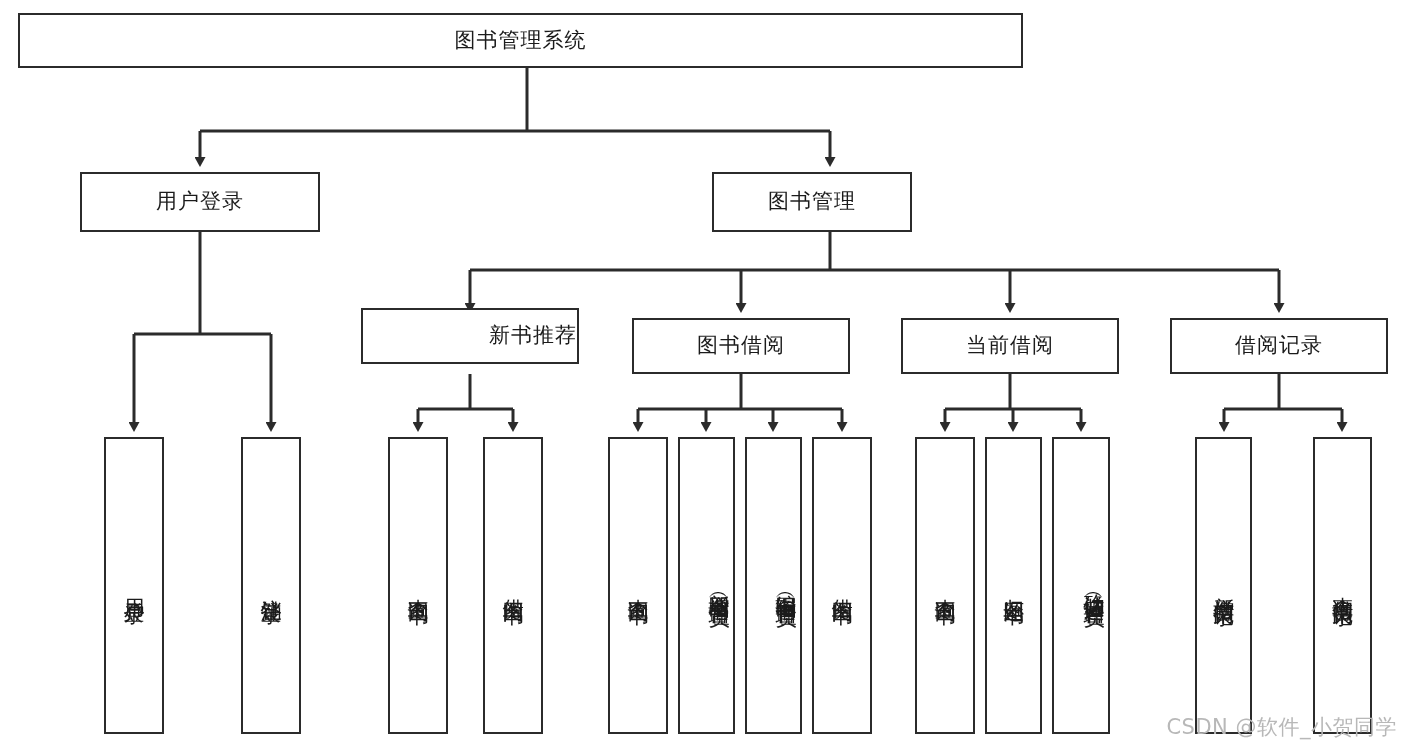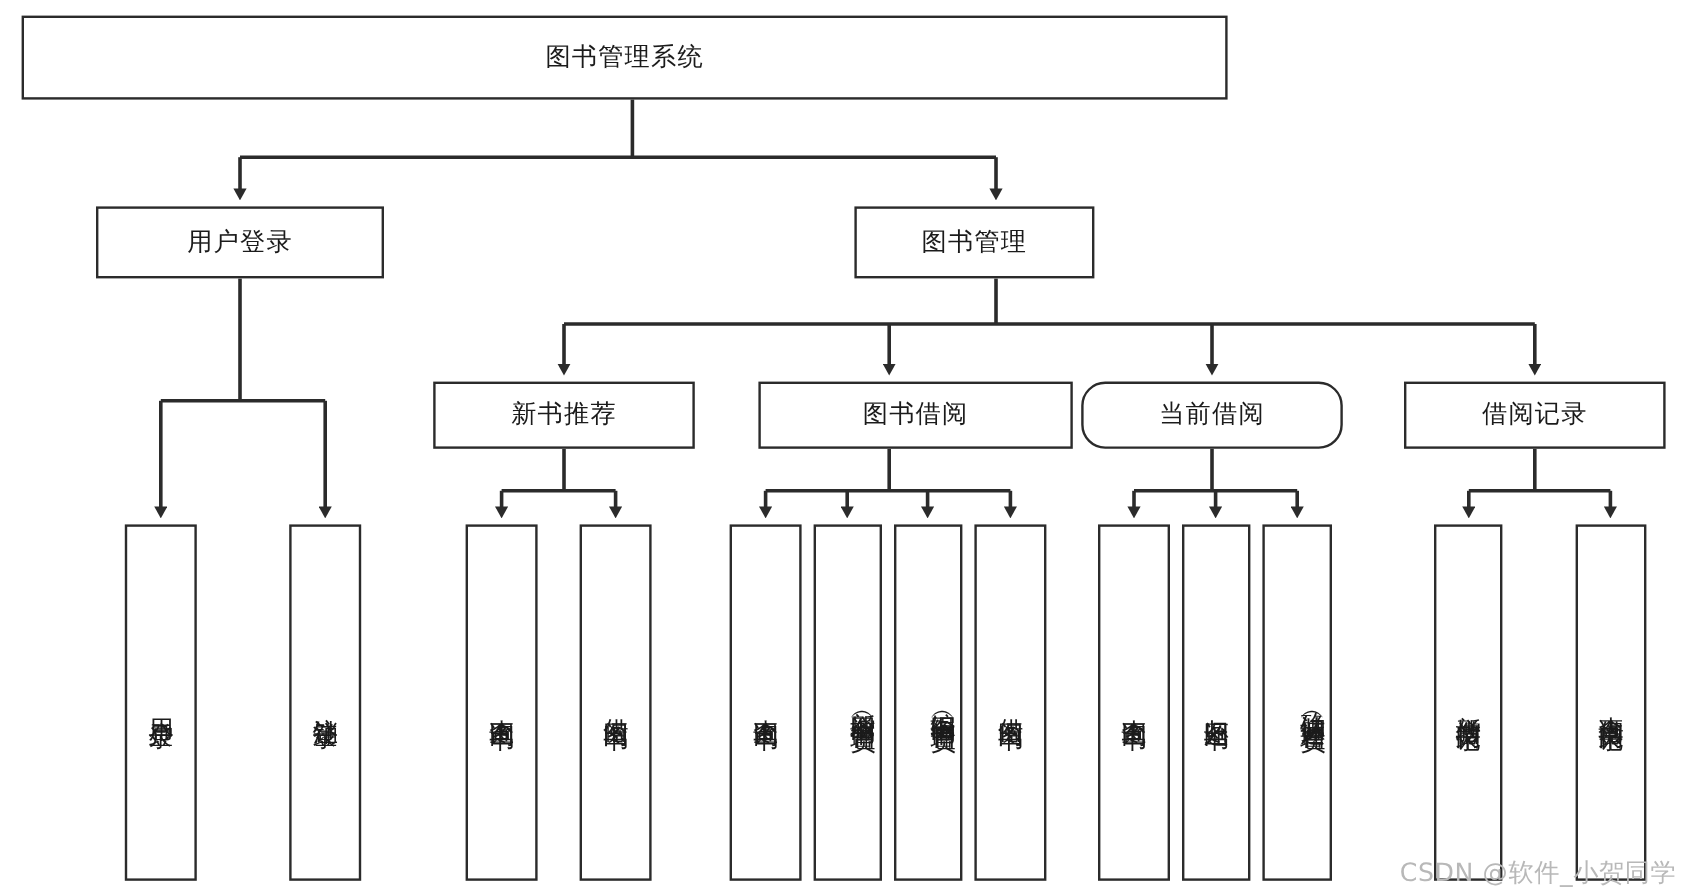--- a/index.html
+++ b/index.html
@@ -112,38 +112,38 @@
       <path d="M1013,409 L1013,423" marker-end="url(#arrow)"></path>
       <path d="M1081,409 L1081,423" marker-end="url(#arrow)"></path>
 
       <path d="M1279,374 L1279,409"></path>
       <path d="M1224,409 L1342,409"></path>
       <path d="M1224,409 L1224,423" marker-end="url(#arrow)"></path>
       <path d="M1342,409 L1342,423" marker-end="url(#arrow)"></path>
     </g>
   </svg>
 
-  <div class="node horiz" style="left:18px; top:13px; width:1005px; height:70px;">
+  <div class="node horiz" style="left:18px; top:13px; width:1005px; height:55px;">
     <span>图书管理系统</span>
   </div>
 
   <div class="node horiz" style="left:80px; top:172px; width:240px; height:60px;">
     <span>用户登录</span>
   </div>
   <div class="node horiz" style="left:712px; top:172px; width:200px; height:60px;">
     <span>图书管理</span>
   </div>
 
-  <div class="node horiz" style="left:361px; top:318px; width:218px; height:56px;">
+  <div class="node horiz" style="left:361px; top:308px; width:218px; height:56px;justify-content:flex-end;">
     <span>新书推荐</span>
   </div>
-  <div class="node horiz" style="left:632px; top:318px; width:262px; height:56px;">
+  <div class="node horiz" style="left:632px; top:318px; width:218px; height:56px;">
     <span>图书借阅</span>
   </div>
-  <div class="node horiz" style="left:901px; top:318px; width:218px; height:56px;border-radius:20px;">
+  <div class="node horiz" style="left:901px; top:318px; width:218px; height:56px;">
     <span>当前借阅</span>
   </div>
   <div class="node horiz" style="left:1170px; top:318px; width:218px; height:56px;">
     <span>借阅记录</span>
   </div>
 
   <div class="node vert center-pack" style="left:104px; top:437px; width:60px; height:297px;">
     <span>用户登录</span>
   </div>
   <div class="node vert center-pack" style="left:241px; top:437px; width:60px; height:297px;">

